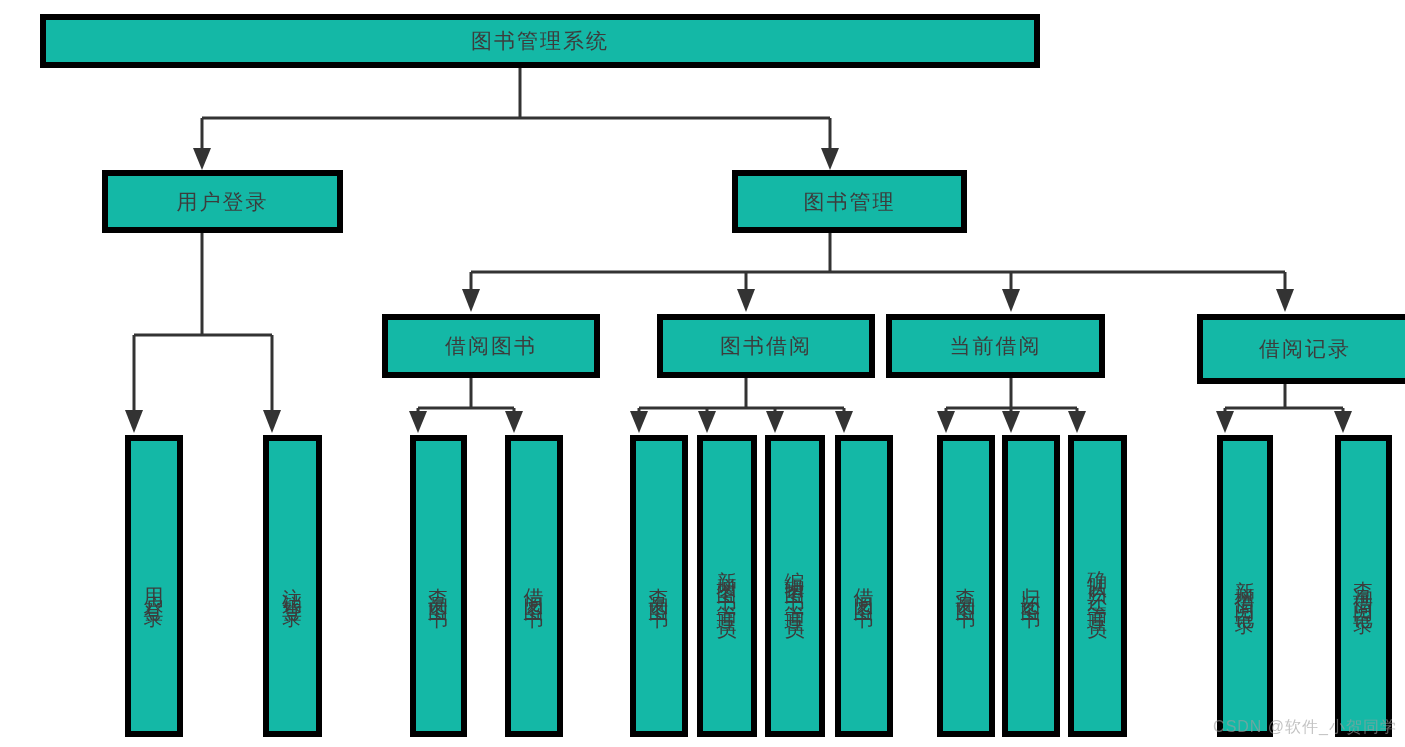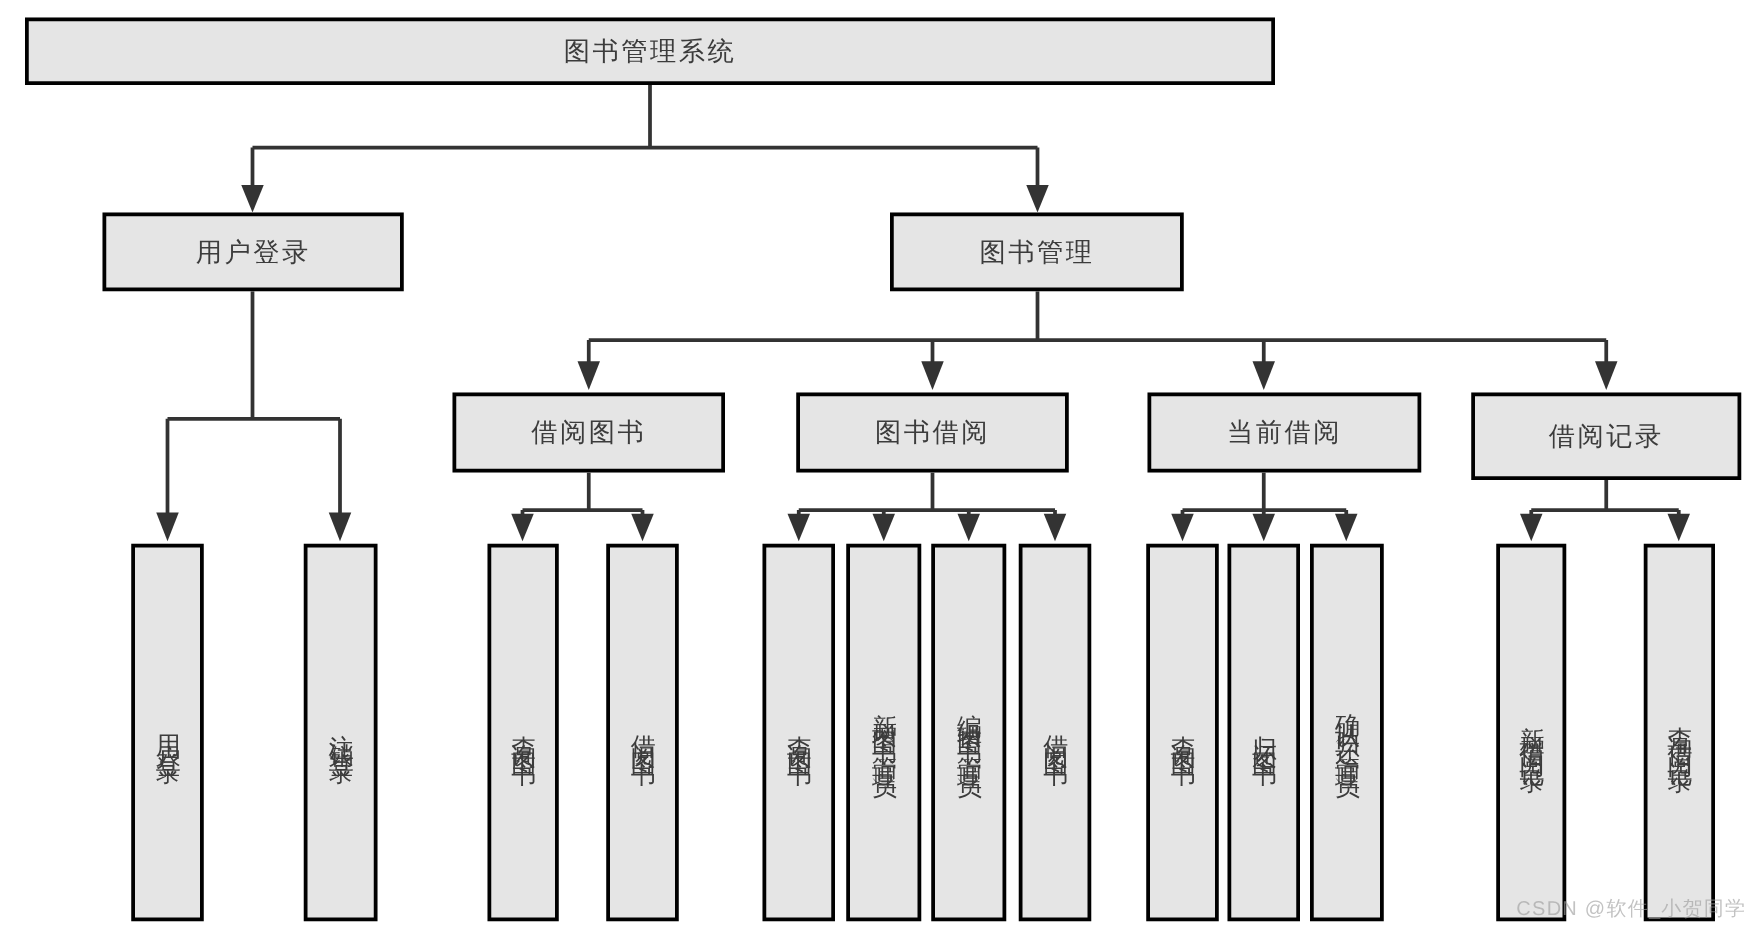--- a/index.html
+++ b/index.html
@@ -17,27 +17,28 @@
   }
   .connectors {
     position: absolute;
     left: 0;
     top: 0;
     z-index: 1;
   }
   .node {
     position: absolute;
     box-sizing: border-box;
-    border: 3px solid #000000;
-    background: #e5e5e5;
+    border: 6px solid #000000;
+    background: #14b8a6;
     color: #3c3c3c;
     display: flex;
     align-items: center;
     justify-content: center;
     z-index: 2;
+    margin-left: 20px;
   }
   .node.h {
     font-size: 21px;
     letter-spacing: 2px;
   }
   .node.v {
     font-size: 20px;
     writing-mode: vertical-rl;
     text-orientation: mixed;
     letter-spacing: 7px;
@@ -138,21 +139,21 @@
     </g>
   </svg>
 
   <div class="node h" style="left:20px; top:14px; width:1000px; height:54px;">图书管理系统</div>
 
   <div class="node h" style="left:82px; top:170px; width:241px; height:63px;">用户登录</div>
   <div class="node h" style="left:712px; top:170px; width:235px; height:63px;">图书管理</div>
 
   <div class="node h" style="left:362px; top:314px; width:218px; height:64px;">借阅图书</div>
   <div class="node h" style="left:637px; top:314px; width:218px; height:64px;font-family:Liberation Mono, monospace;">图书借阅</div>
-  <div class="node h" style="left:918px; top:314px; width:219px; height:64px;">当前借阅</div>
+  <div class="node h" style="left:866px; top:314px; width:219px; height:64px;">当前借阅</div>
   <div class="node h" style="left:1177px; top:314px; width:216px; height:70px;">借阅记录</div>
 
   <div class="node v" style="left:105px; top:435px; width:58px; height:302px;">用户登录</div>
   <div class="node v" style="left:243px; top:435px; width:59px; height:302px;">注销登录</div>
 
   <div class="node v" style="left:390px; top:435px; width:57px; height:302px;">查询图书</div>
   <div class="node v" style="left:485px; top:435px; width:58px; height:302px;">借阅图书</div>
 
   <div class="node v" style="left:610px; top:435px; width:58px; height:302px;">查询图书</div>
   <div class="node v" style="left:677px; top:435px; width:60px; height:302px;">新增图书（管理员）</div>

